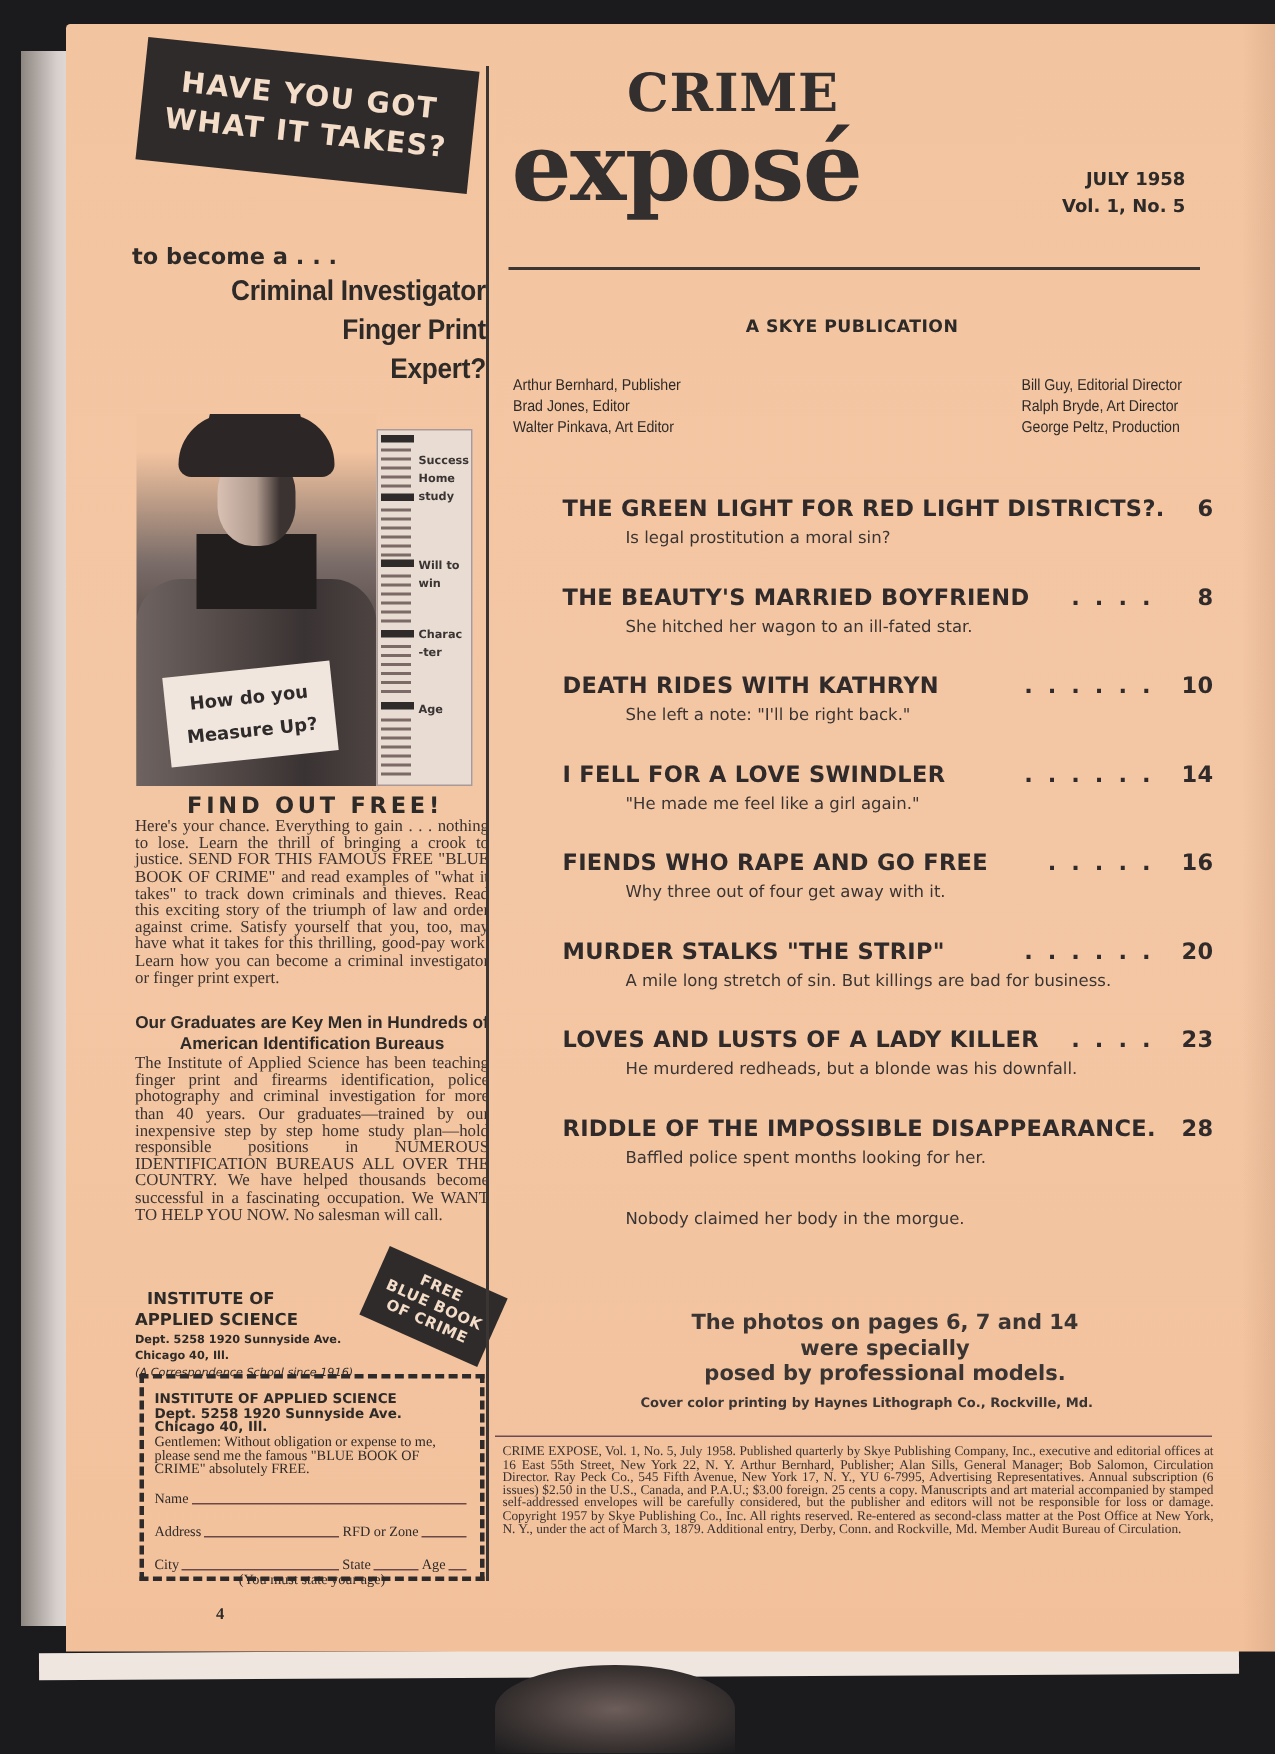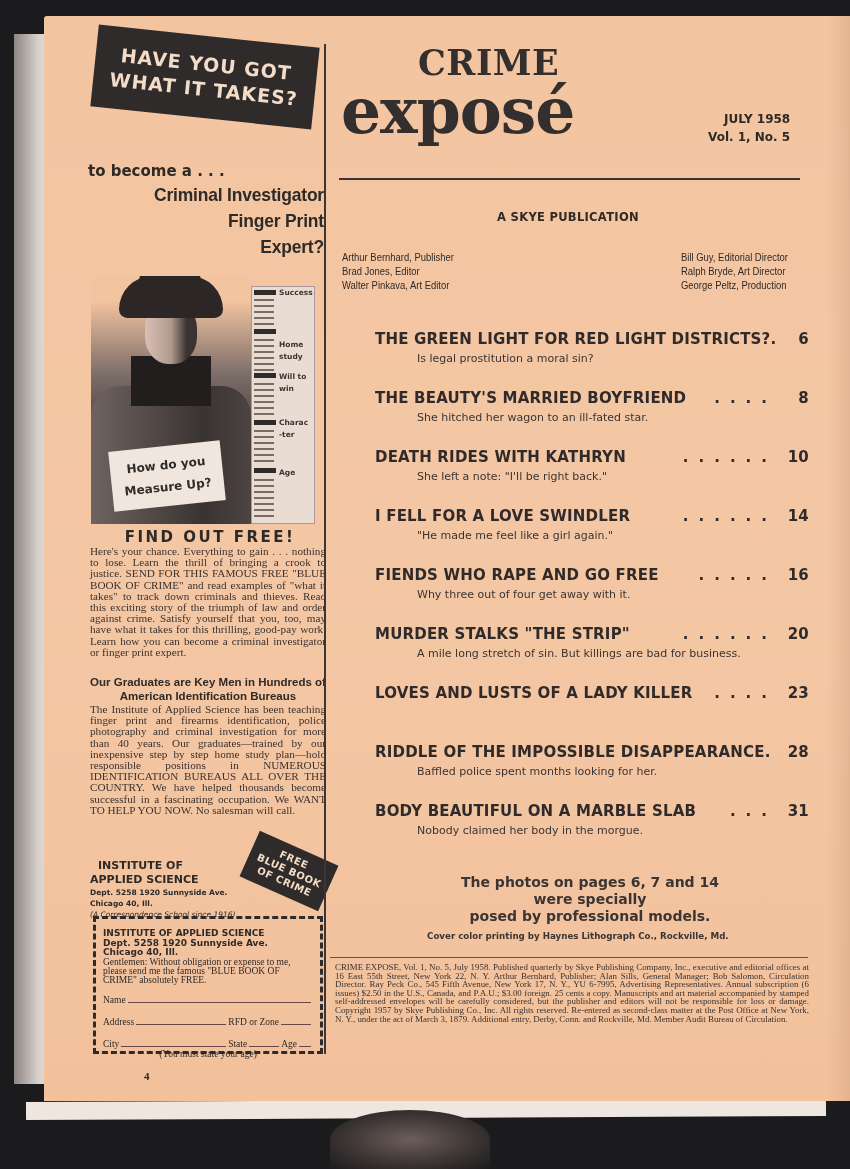--- a/index.html
+++ b/index.html
@@ -224,22 +224,22 @@
     <div class="tick" style="top:167px;width:20px"></div>
     <div class="tick" style="top:173px;width:20px"></div>
     <div class="tick big" style="top:181px;width:22px"></div>
     <div class="tick" style="top:192px;width:20px"></div>
     <div class="tick" style="top:198px;width:20px"></div>
     <div class="tick" style="top:204px;width:20px"></div>
     <div class="tick" style="top:210px;width:20px"></div>
     <div class="tick" style="top:216px;width:20px"></div>
     <div class="tick" style="top:222px;width:20px"></div>
     <div class="tick" style="top:228px;width:20px"></div>
-    <div class="ruler-label" style="top:0px">Success</div>
-    <div class="ruler-label" style="top:52px;width:34px">Home study</div>
+    <div class="ruler-label" style="top:14px">Success</div>
+    <div class="ruler-label" style="top:26px;width:34px">Home study</div>
     <div class="ruler-label" style="top:84px;width:34px">Will to win</div>
     <div class="ruler-label" style="top:130px;width:30px;word-break:break-all">Charac-ter</div>
     <div class="ruler-label" style="top:180px">Age</div>
   </div>
 
   <div class="find-free">FIND OUT FREE!</div>
   <div class="ad-body" style="top:530px;">Here's your chance. Everything to gain . . . nothing to lose. Learn the thrill of bringing a crook to justice. SEND FOR THIS FAMOUS FREE "BLUE BOOK OF CRIME" and read examples of "what it takes" to track down criminals and thieves. Read this exciting story of the triumph of law and order against crime. Satisfy yourself that you, too, may have what it takes for this thrilling, good-pay work. Learn how you can become a criminal investigator or finger print expert.</div>
   <div class="grad-head">Our Graduates are Key Men in Hundreds of American Identification Bureaus</div>
   <div class="ad-body" style="top:688px;">The Institute of Applied Science has been teaching finger print and firearms identification, police photography and criminal investigation for more than 40 years. Our graduates—trained by our inexpensive step by step home study plan—hold responsible positions in NUMEROUS IDENTIFICATION BUREAUS ALL OVER THE COUNTRY. We have helped thousands become successful in a fascinating occupation. We WANT TO HELP YOU NOW. No salesman will call.</div>
 
@@ -356,35 +356,31 @@
         <span class="toc-page">20</span>
       </div>
     <div class="toc-sub">A mile long stretch of sin. But killings are bad for business.</div>
   </div>
   <div class="toc-item" style="top:354px">
     <div class="toc-row">
         <span class="toc-title">LOVES AND LUSTS OF A LADY KILLER</span>
         <span class="toc-dots">....</span>
         <span class="toc-page">23</span>
       </div>
+    <div class="toc-sub">He murdered redheads, but a blonde was his downfall.</div>
   </div>
   <div class="toc-item" style="top:413px">
     <div class="toc-row">
         <span class="toc-title">RIDDLE OF THE IMPOSSIBLE DISAPPEARANCE</span>
         <span class="toc-dots">.</span>
         <span class="toc-page">28</span>
       </div>
     <div class="toc-sub">Baffled police spent months looking for her.</div>
   </div>
   <div class="toc-item" style="top:472px">
-    <div class="toc-row">
-        <span class="toc-title">BODY BEAUTIFUL ON A MARBLE SLAB</span>
-        <span class="toc-dots">...</span>
-        <span class="toc-page">31</span>
-      </div>
     <div class="toc-sub">Nobody claimed her body in the morgue.</div>
   </div>
 </div>
 
 <div class="photos-note">
   <div>The photos on pages 6, 7 and 14 were specially</div>
   <div>posed by professional models.</div>
 </div>
 <div class="cover-note">Cover color printing by Haynes Lithograph Co., Rockville, Md.</div>
 <div class="fine-rule"></div>

